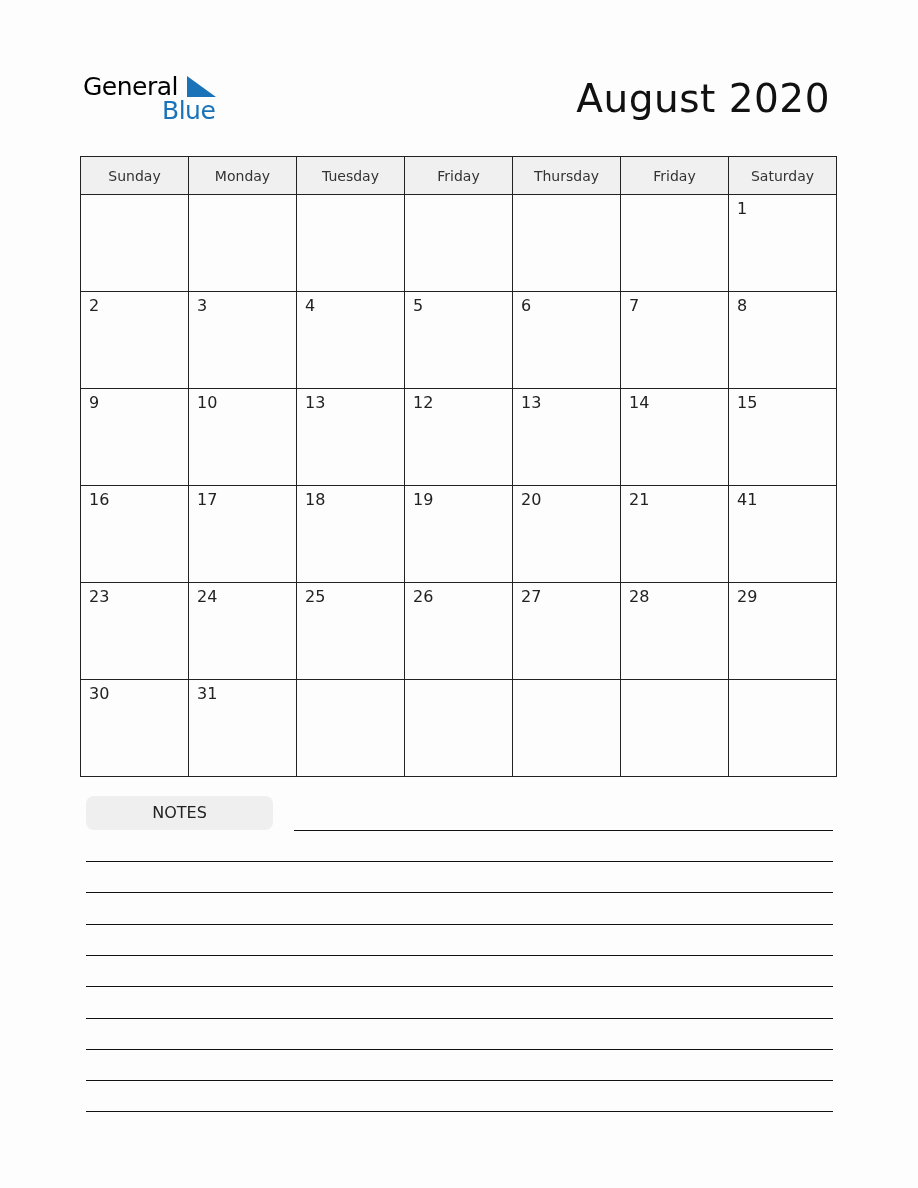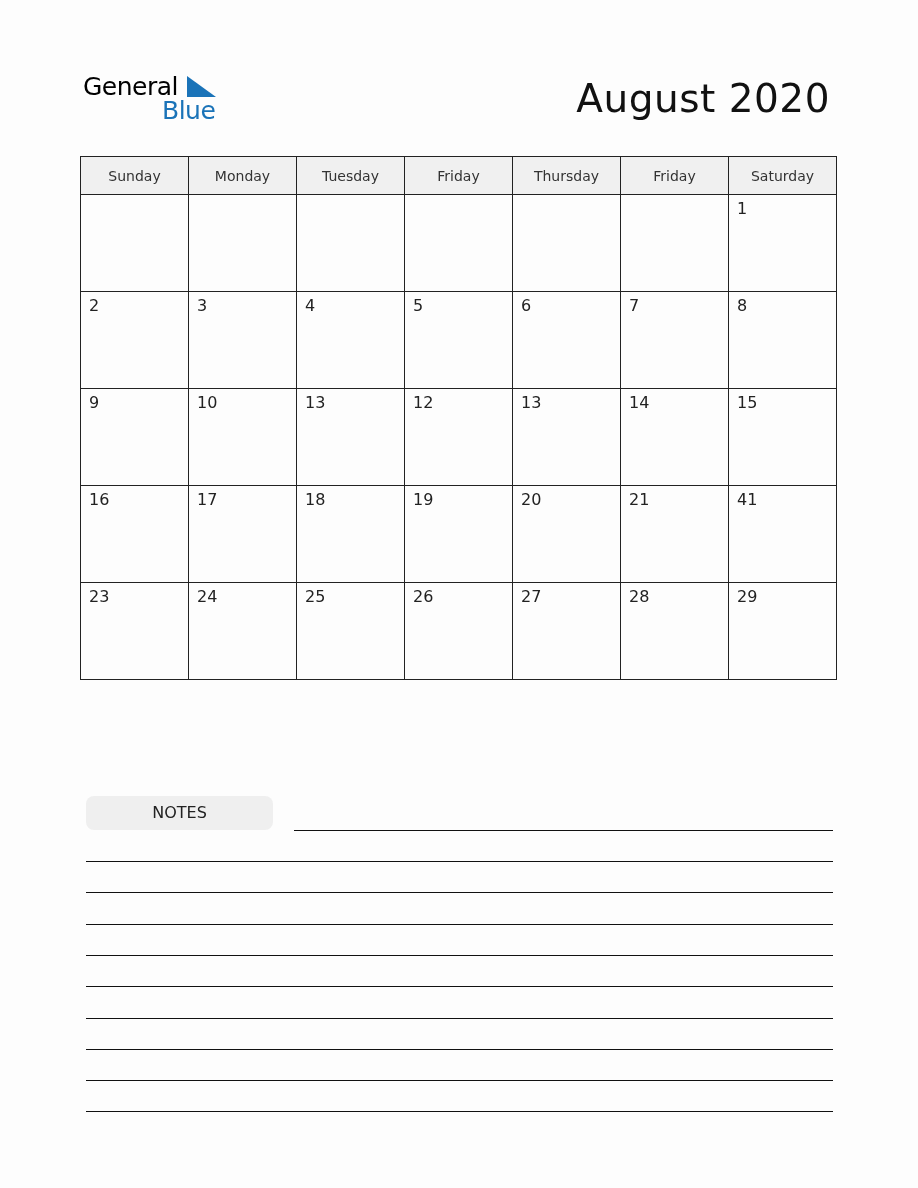--- a/index.html
+++ b/index.html
@@ -151,20 +151,43 @@
         <td>
           <span>27</span>
         </td>
         <td>
           <span>28</span>
         </td>
         <td>
           <span>29</span>
         </td>
       </tr>
+      <tr>
+        <td>
+          <span>30</span>
+        </td>
+        <td>
+          <span>31</span>
+        </td>
+        <td>
+          <span></span>
+        </td>
+        <td>
+          <span></span>
+        </td>
+        <td>
+          <span></span>
+        </td>
+        <td>
+          <span></span>
+        </td>
+        <td>
+          <span></span>
+        </td>
+      </tr>
     </tbody>
 </table>
 
 <div class="notes-label">NOTES</div>
 <div id="notes-lines">
     <div class="line" style="top: 830px; left: 294px; width: 539px;"></div>
     <div class="line" style="top: 861px; left: 86px; width: 747px;"></div>
     <div class="line" style="top: 892px; left: 86px; width: 747px;"></div>
     <div class="line" style="top: 924px; left: 86px; width: 747px;"></div>
     <div class="line" style="top: 955px; left: 86px; width: 747px;"></div>

